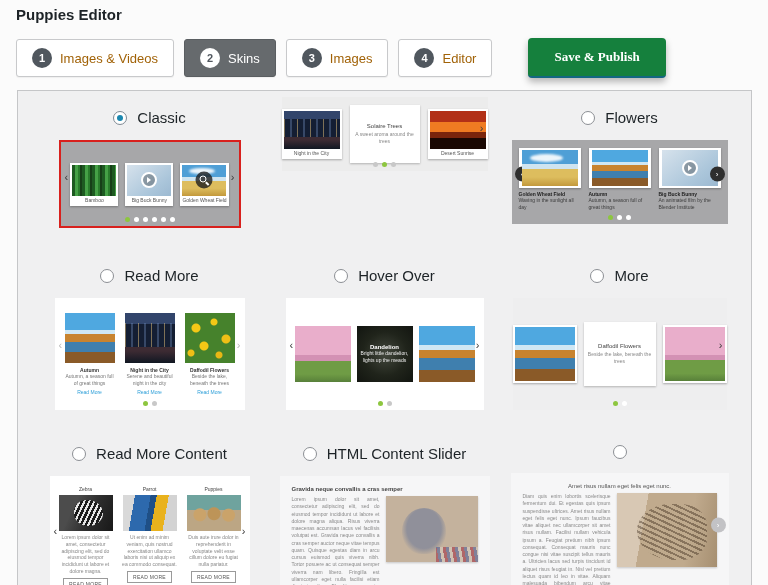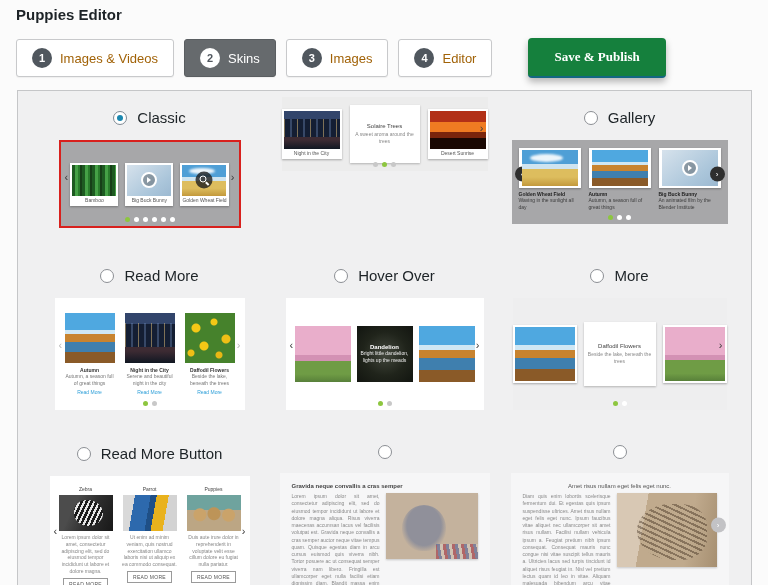--- a/index.html
+++ b/index.html
@@ -190,21 +190,21 @@
           <i class="dot gray"></i>
             <i class="dot on"></i>
             <i class="dot gray"></i>
         </div>
       </div>
     </div>
 
     <div class="cell">
       <div class="head">
         <span class="radio"></span>
-        <span class="skin-label">Gallery</span>
+        <span class="skin-label">Flowers</span>
       </div>
       <div class="pv pv-gallery">
         <span class="circ-arr l">‹</span>
         <div class="gal-item">
           <div class="frame">
               <div class="ph ph-wheat"></div>
             </div>
           <div class="gal-t">Golden Wheat Field</div>
           <div class="gal-x">Waving in the sunlight all day</div>
         </div>
@@ -308,21 +308,21 @@
         <div class="dots">
           <i class="dot on"></i>
             <i class="dot"></i>
         </div>
       </div>
     </div>
 
     <div class="cell">
       <div class="head">
         <span class="radio"></span>
-        <span class="skin-label">Read More Button</span>
+        <span class="skin-label">Read More Content</span>
       </div>
       <div class="pv pv-rmb">
         <span class="arr l">‹</span>
         <div class="rmb-item">
           <div class="rmb-t">Zebra</div>
           <div class="ph ph-zebra"></div>
           <div class="rmb-x">Lorem ipsum dolor sit amet, consectetur adipiscing elit, sed do eiusmod tempor incididunt ut labore et dolore magna.</div>
           <div class="rmb-b">READ MORE</div>
         </div>
         <div class="rmb-item">
@@ -338,20 +338,21 @@
           <div class="rmb-b">READ MORE</div>
         </div>
         <span class="arr r">›</span>
 
       </div>
     </div>
 
     <div class="cell">
       <div class="head">
         <span class="radio"></span>
+        <span class="skin-label">HTML Content Slider</span>
       </div>
       <div class="pv pv-html">
         <div class="html-head">Gravida neque convallis a cras semper</div>
         <div class="html-body">
           <div class="html-x">Lorem ipsum dolor sit amet, consectetur adipiscing elit, sed do eiusmod tempor incididunt ut labore et dolore magna aliqua. Risus viverra maecenas accumsan lacus vel facilisis volutpat est. Gravida neque convallis a cras semper auctor neque vitae tempus quam. Quisque egestas diam in arcu cursus euismod quis viverra nibh. Tortor posuere ac ut consequat semper viverra nam libero. Fringilla est ullamcorper eget nulla facilisi etiam dignissim diam. Blandit massa enim nec dui nunc mattis enim ut tellus. Fermentum leo vel orci porta non pulvinar neque laoreet. Gravida dictum fusce ut placerat orci nulla. Lobortis scelerisque fermentum dui faucibus in ornare quam. In fermentum posuere urna nec tincidunt.</div>
           <div class="ph ph-kitten"></div>
         </div>
 
       </div>
     </div>

